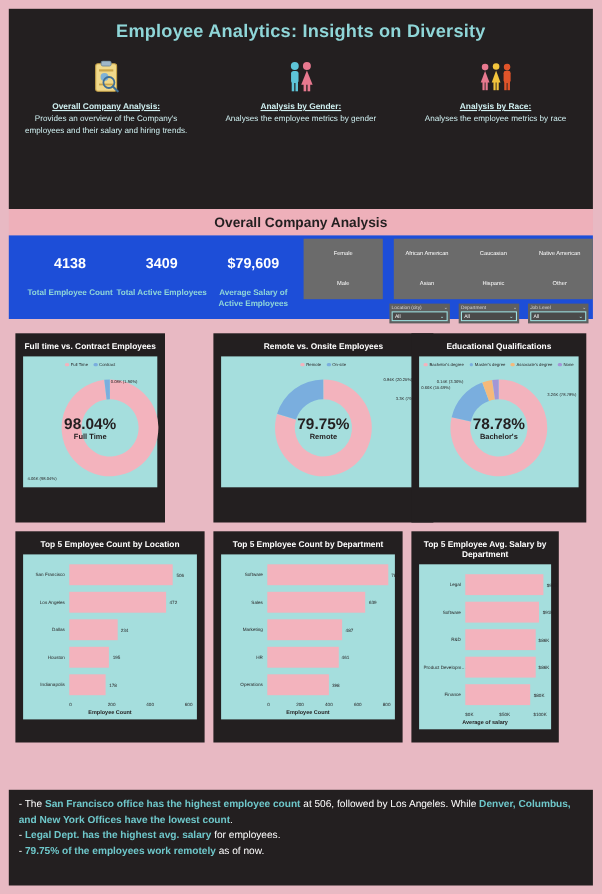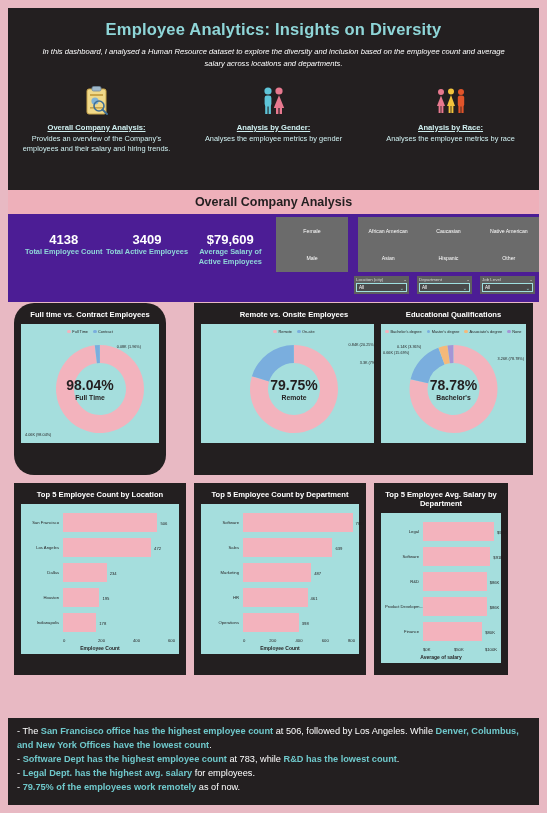--- a/index.html
+++ b/index.html
@@ -38,28 +38,28 @@
     position: absolute; left: 8px; width: 531px; height: 24px;
     background: #eeb0ba; color: #231f20;
     font-size: 12.5px; font-weight: bold;
     display: flex; align-items: center; justify-content: center;
   }
   .banner.overall { top: 190px; }
   .banner.insights { top: 694px; }
 
   
   .strip {
-    position: absolute; left: 8px; top: 214px; width: 531px; height: 88px;
-    background: #4c1d95;
+    position: absolute; left: 8px; top: 214px; width: 531px; height: 76px;
+    background: #1d4ed8;
   }
   .kpis { position: absolute; left: 14px; top: 18px; display: flex; width: 250px; }
   .kpi { flex: 1; text-align: center; }
   .kpi-value { color: #ffffff; font-size: 13px; font-weight: bold; }
   .kpi-label {
-    color: #8fd6d8; font-size: 7.4px; font-weight: bold; line-height: 1.3; margin-top: 0;
+    color: #8fd6d8; font-size: 7.4px; font-weight: bold; line-height: 1.3; margin-top: 14px;
   }
   .slicer-gender {
     position: absolute; left: 268px; top: 3px; width: 72px; height: 55px;
     background: #6b6b6b;
     display: flex; flex-direction: column; justify-content: space-around; align-items: center;
   }
   .slicer-gender div { color: #fff; font-size: 5.2px; }
   .slicer-race {
     position: absolute; left: 350px; top: 3px; width: 181px; height: 55px;
     background: #6b6b6b; display: grid;
@@ -83,21 +83,21 @@
 
   
   .panel { position: absolute; background: #231f20; }
   .panel-title {
     color: #ffffff; font-size: 7.6px; font-weight: bold;
     text-align: center; padding: 7px 0 5px 0;
   }
   .plot { background: #a5dedd; margin: 0 7px 7px 7px; position: relative; }
 
   .donut-row .panel { top: 303px; height: 172px; }
-  .p-ft { left: 14px; width: 152px; border-radius: 20px; }
+  .p-ft { left: 14px; width: 136px; }
   .p-rem { left: 194px; width: 200px; }
   .p-edu { left: 374px; width: 159px; }
 
   .legend {
     display: flex; justify-content: center; gap: 5px;
     padding-top: 5px; flex-wrap: wrap;
   }
   .lg { display: flex; align-items: center; gap: 1.5px; }
   .lg-swatch { width: 3.5px; height: 3.5px; border-radius: 50%; }
   .lg-text { color: #231f20; font-size: 3.9px; }
@@ -145,21 +145,20 @@
   .ins-line { color: #ffffff; font-size: 9.2px; line-height: 1.52; }
   .hl { color: #6fc8cb; font-weight: bold; }
 </style>
 </head>
 <body>
 
 <div class="page">
 
   <div class="hero">
     <div class="hero-title">Employee Analytics: Insights on Diversity</div>
-    <div class="hero-sub">In this dashboard, I analysed a Human Resource dataset to explore the diversity and inclusion based on the employee count and average salary across locations and departments.</div>
 
     <div class="cards">
 
       <div class="card">
         <div class="card-icon">
           <svg width="26" height="30" viewBox="0 0 26 30">
             <rect x="3" y="3" width="19" height="25" rx="2" fill="#f0d98a" stroke="#c9a54a" stroke-width="1"></rect>
             <rect x="8" y="0.5" width="9" height="4.5" rx="1.5" fill="#9fb7c9" stroke="#6d8799" stroke-width=".8"></rect>
             <rect x="6" y="8" width="13" height="2" fill="#c9a54a"></rect>
             <circle cx="11" cy="15" r="3.6" fill="#7fb2d6"></circle>
@@ -527,18 +526,17 @@
             <div class="axis-tick">$100K</div>
           </div>
         <div class="axis-title">Average of salary</div>
       </div>
     </div>
 
   </div>
 
   <div class="insights-body">
       <div class="ins-line"><span>- The </span><span class="hl">San Francisco office has the highest employee count</span><span> at 506, followed by  Los Angeles. While </span><span class="hl">Denver, Columbus, and New York Offices have the lowest count</span><span>.</span></div>
-      <div class="ins-line"><span>- </span><span class="hl">Software Dept has the highest employee count</span><span> at 783, while </span><span class="hl">R&amp;D has the lowest count</span><span>.</span></div>
       <div class="ins-line"><span>- </span><span class="hl">Legal Dept. has the highest avg. salary</span><span> for employees.</span></div>
       <div class="ins-line"><span>- </span><span class="hl">79.75% of the employees work remotely</span><span> as of now.</span></div>
     </div>
 
 </div>
 
 </body></html>

